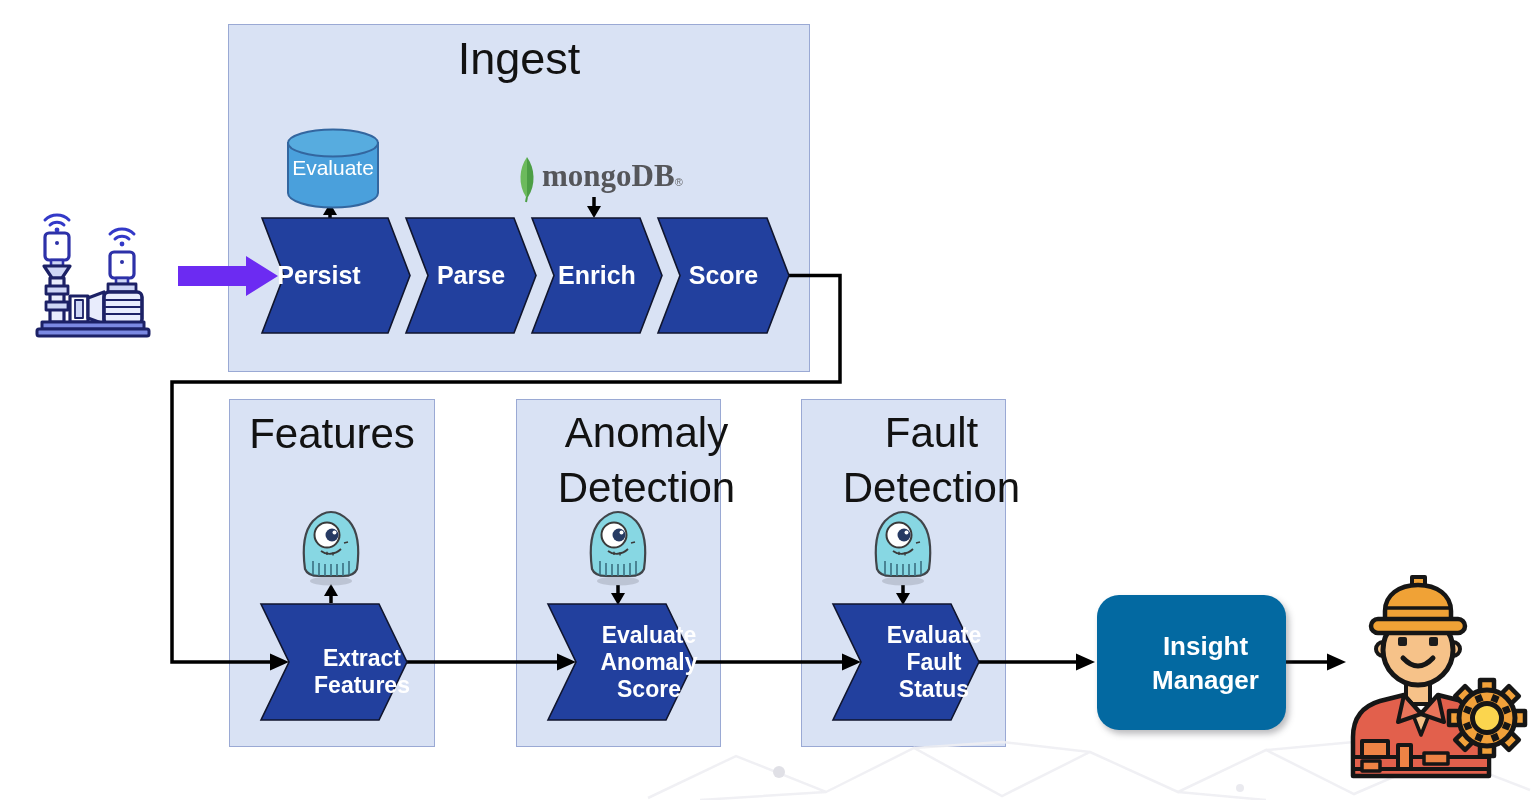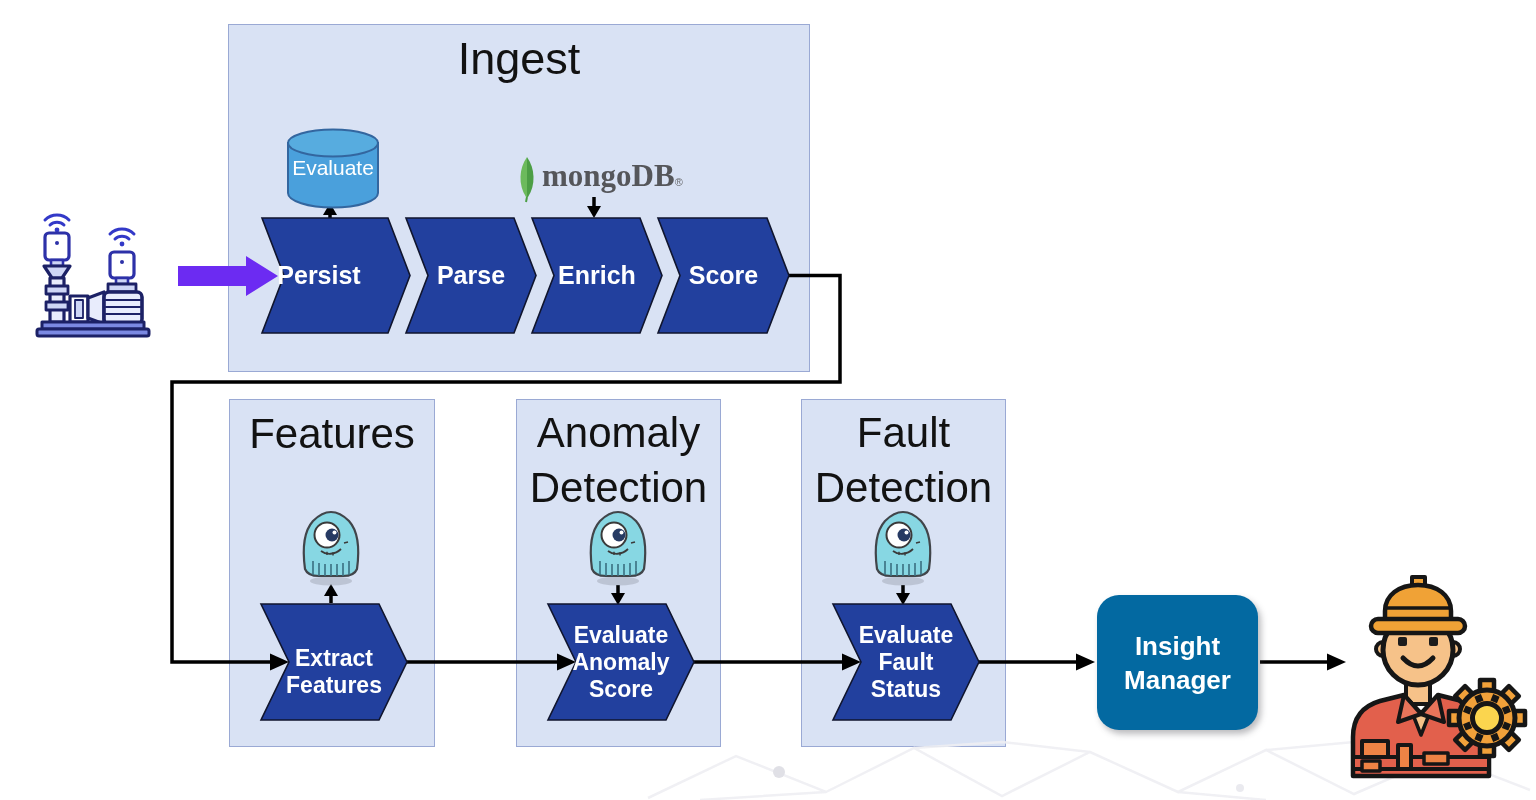--- a/index.html
+++ b/index.html
@@ -2,21 +2,21 @@
 <html><head>
 <meta charset="utf-8">
 <style>
   html,body{margin:0;padding:0;background:#ffffff;}
   .canvas{position:relative;width:1536px;height:800px;background:#ffffff;overflow:hidden;
           font-family:"Liberation Sans", sans-serif;}
   svg.layer{position:absolute;left:0;top:0;}
   .panel{position:absolute;background:#d9e2f4;border:1.5px solid #9aa9d4;box-sizing:border-box;}
   .lbl{position:absolute;color:#141414;}
   .center{display:flex;align-items:center;justify-content:center;text-align:right;}
-  .col{display:flex;flex-direction:column;align-items:center;justify-content:center;text-align:center;}
+  .col{display:flex;flex-direction:column;align-items:center;justify-content:center;text-align:center;padding-left:28px;}
   .panel-title{font-size:45px;color:#121212;}
   .stage-title{font-size:42px;line-height:55px;color:#121212;}
   .chev-lbl{color:#ffffff;font-weight:bold;font-size:25px;}
   .chev-lbl-sm{color:#ffffff;font-weight:bold;font-size:23px;line-height:27px;}
   .storage-lbl{color:#ffffff;font-size:21px;}
   .mongo-lbl{font-family:Liberation Serif, serif;font-weight:600;font-size:31px;color:#55565a;}
   .mongo-mark{font-size:11px;color:#6a6b6e;vertical-align:baseline;}
   .insight-box{position:absolute;left:1097px;top:595px;width:161px;height:135px;border-radius:22px;
                background:#0369a1;box-shadow:3px 4px 6px rgba(60,60,70,.35);}
   .insight-lbl{color:#ffffff;font-weight:bold;font-size:26px;line-height:34px;}

